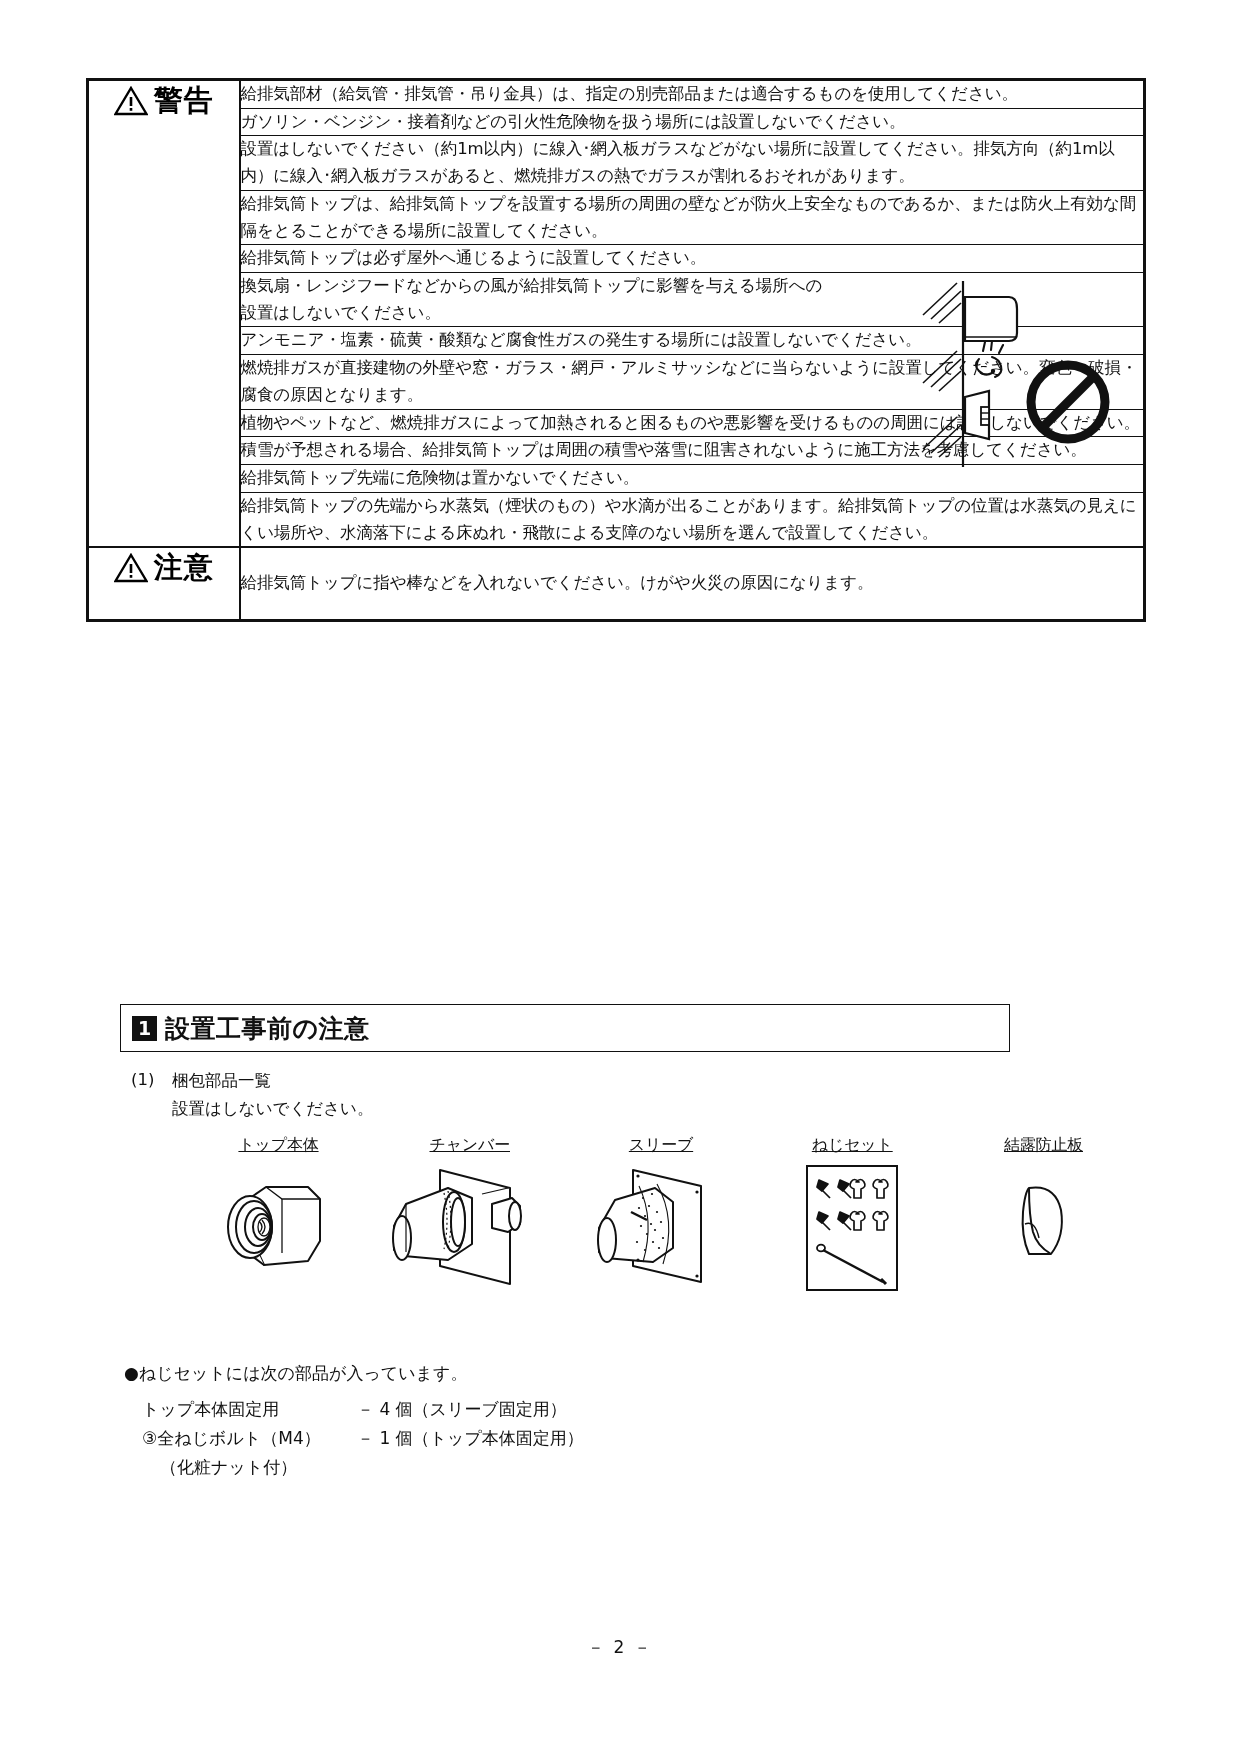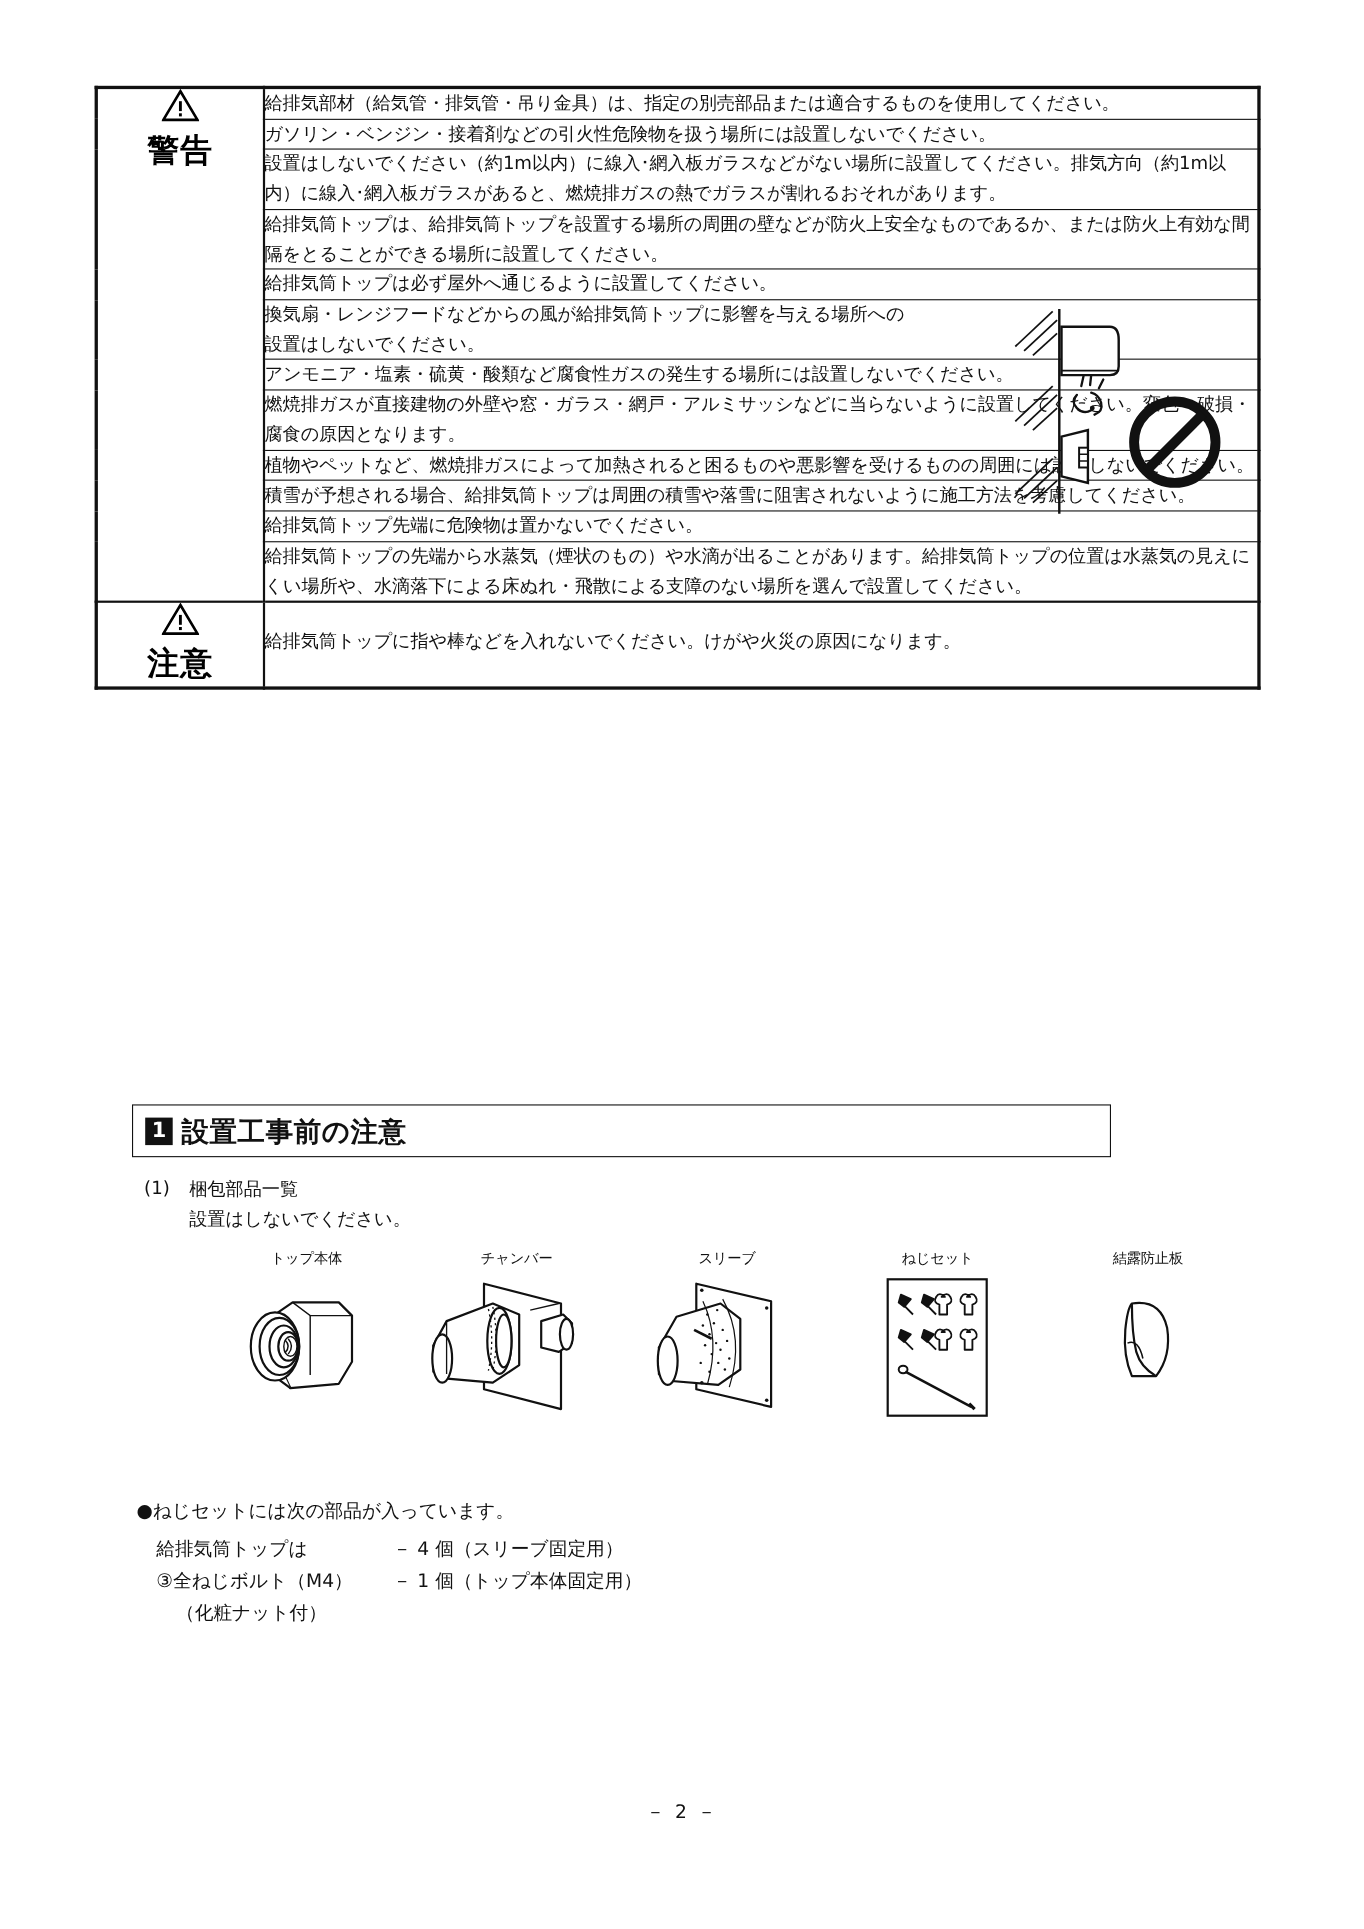--- a/index.html
+++ b/index.html
@@ -35,21 +35,20 @@
     text-align: center;
     vertical-align: middle;
     position: relative;
   }
   .sev-inner {
     display: flex;
     align-items: center;
     justify-content: center;
     gap: 6px;
     white-space: nowrap;
-    flex-direction: column;
   }
   .sev-label {
     font-size: 29px;
     font-weight: bold;
     letter-spacing: 1px;
     color: #000;
     font-family: "DejaVu Sans", "Liberation Sans", sans-serif;
   }
   .tri-icon { flex: 0 0 auto; display:block; }
 
@@ -118,26 +117,27 @@
   .parts-row {
     position: absolute;
     left: 186px;
     top: 1135px;
     width: 950px;
     display: flex;
     justify-content: space-between;
   }
   .part { width: 185px; text-align: center; }
   .part-label {
-    font-size: 13px;
+    font-size: 16px;
     letter-spacing: -0.2px;
     font-family: "DejaVu Sans", "Liberation Sans", sans-serif;
     color: #111;
     margin-bottom: 6px;
     white-space: nowrap;
+    text-decoration: underline;
   }
   .part-art { height: 135px; display:flex; align-items:center; justify-content:center; }
 
   
   .screw-notes {
     position: absolute;
     left: 124px;
     top: 1362px;
     font-family: "DejaVu Sans", "Liberation Sans", sans-serif;
     color: #111;
@@ -434,21 +434,21 @@
         <path d="M26 62 Q36 58 40 76" fill="none" stroke="#111" stroke-width="1.4"></path>
       </svg>
     </div>
   </div>
 
 </div>
 
 <div class="screw-notes">
   <div class="sn-head">●ねじセットには次の部品が入っています。</div>
   <div class="sn-line">
-    <span class="sn-name">給排気筒トップは</span>
+    <span class="sn-name">トップ本体固定用</span>
     <span class="sn-qty">－ 4 個（スリーブ固定用）</span>
   </div>
   <div class="sn-line">
     <span class="sn-name">③全ねじボルト（M4）</span>
     <span class="sn-qty">－ 1 個（トップ本体固定用）</span>
   </div>
   <div class="sn-sub">（化粧ナット付）</div>
 </div>
 
 <div class="page-num">－ 2 －</div>

